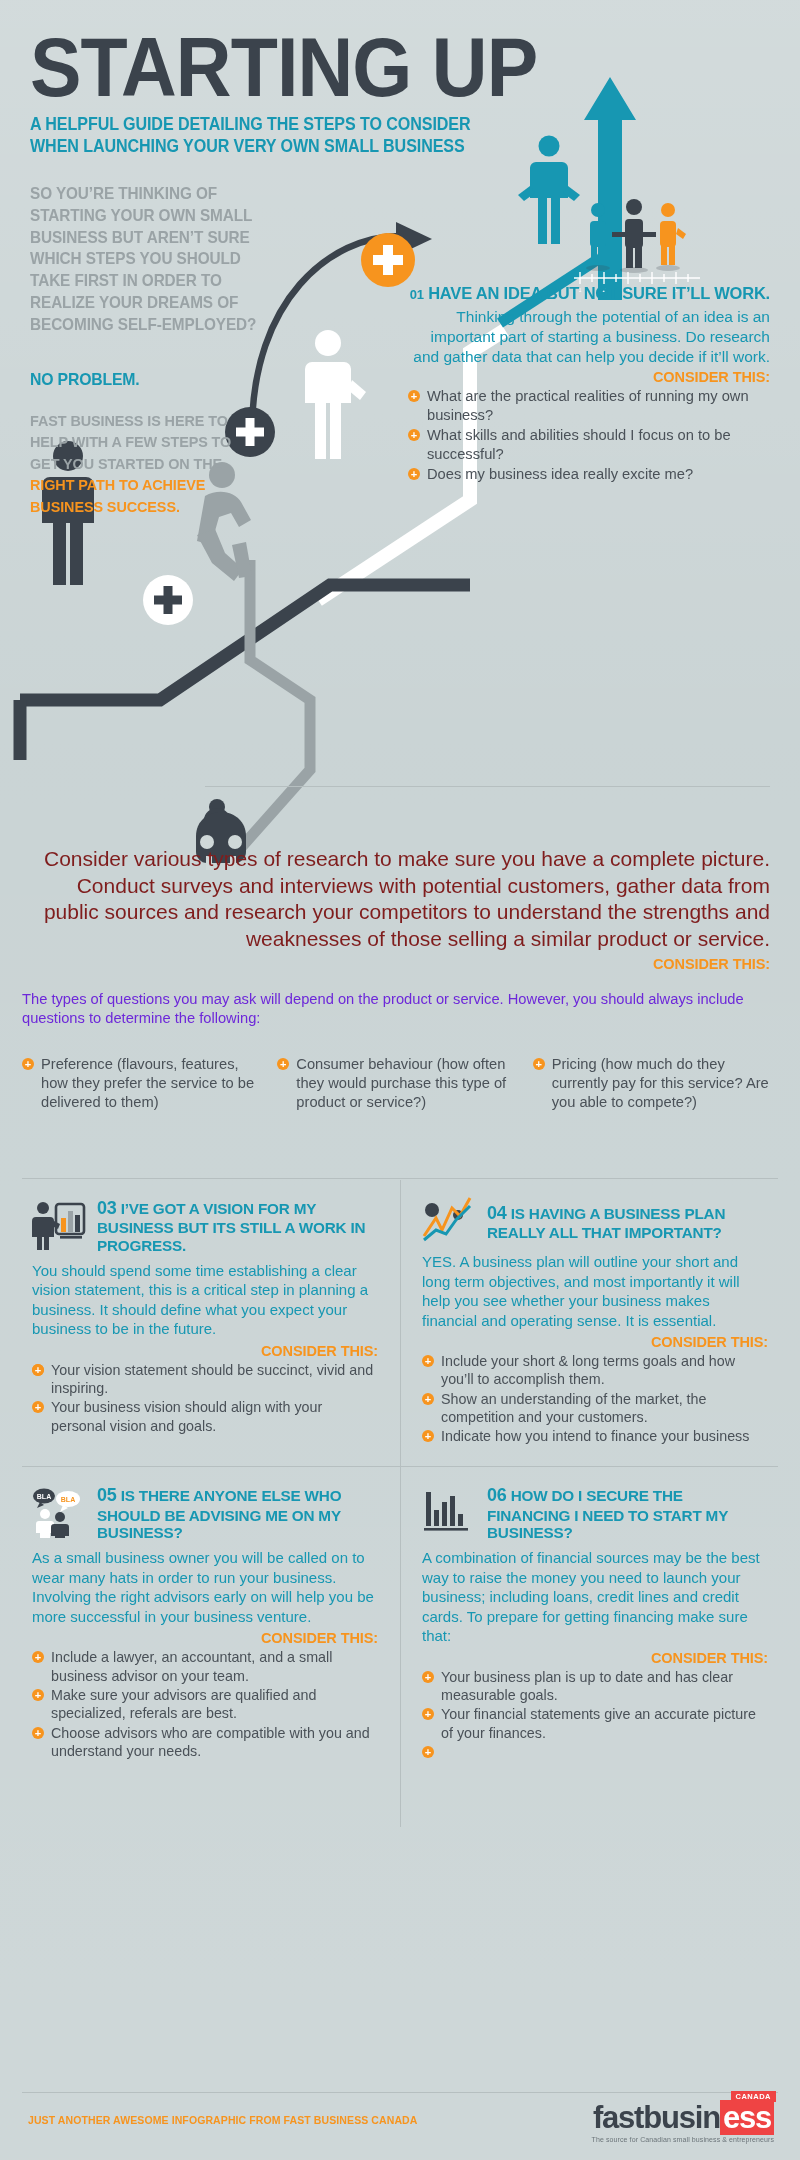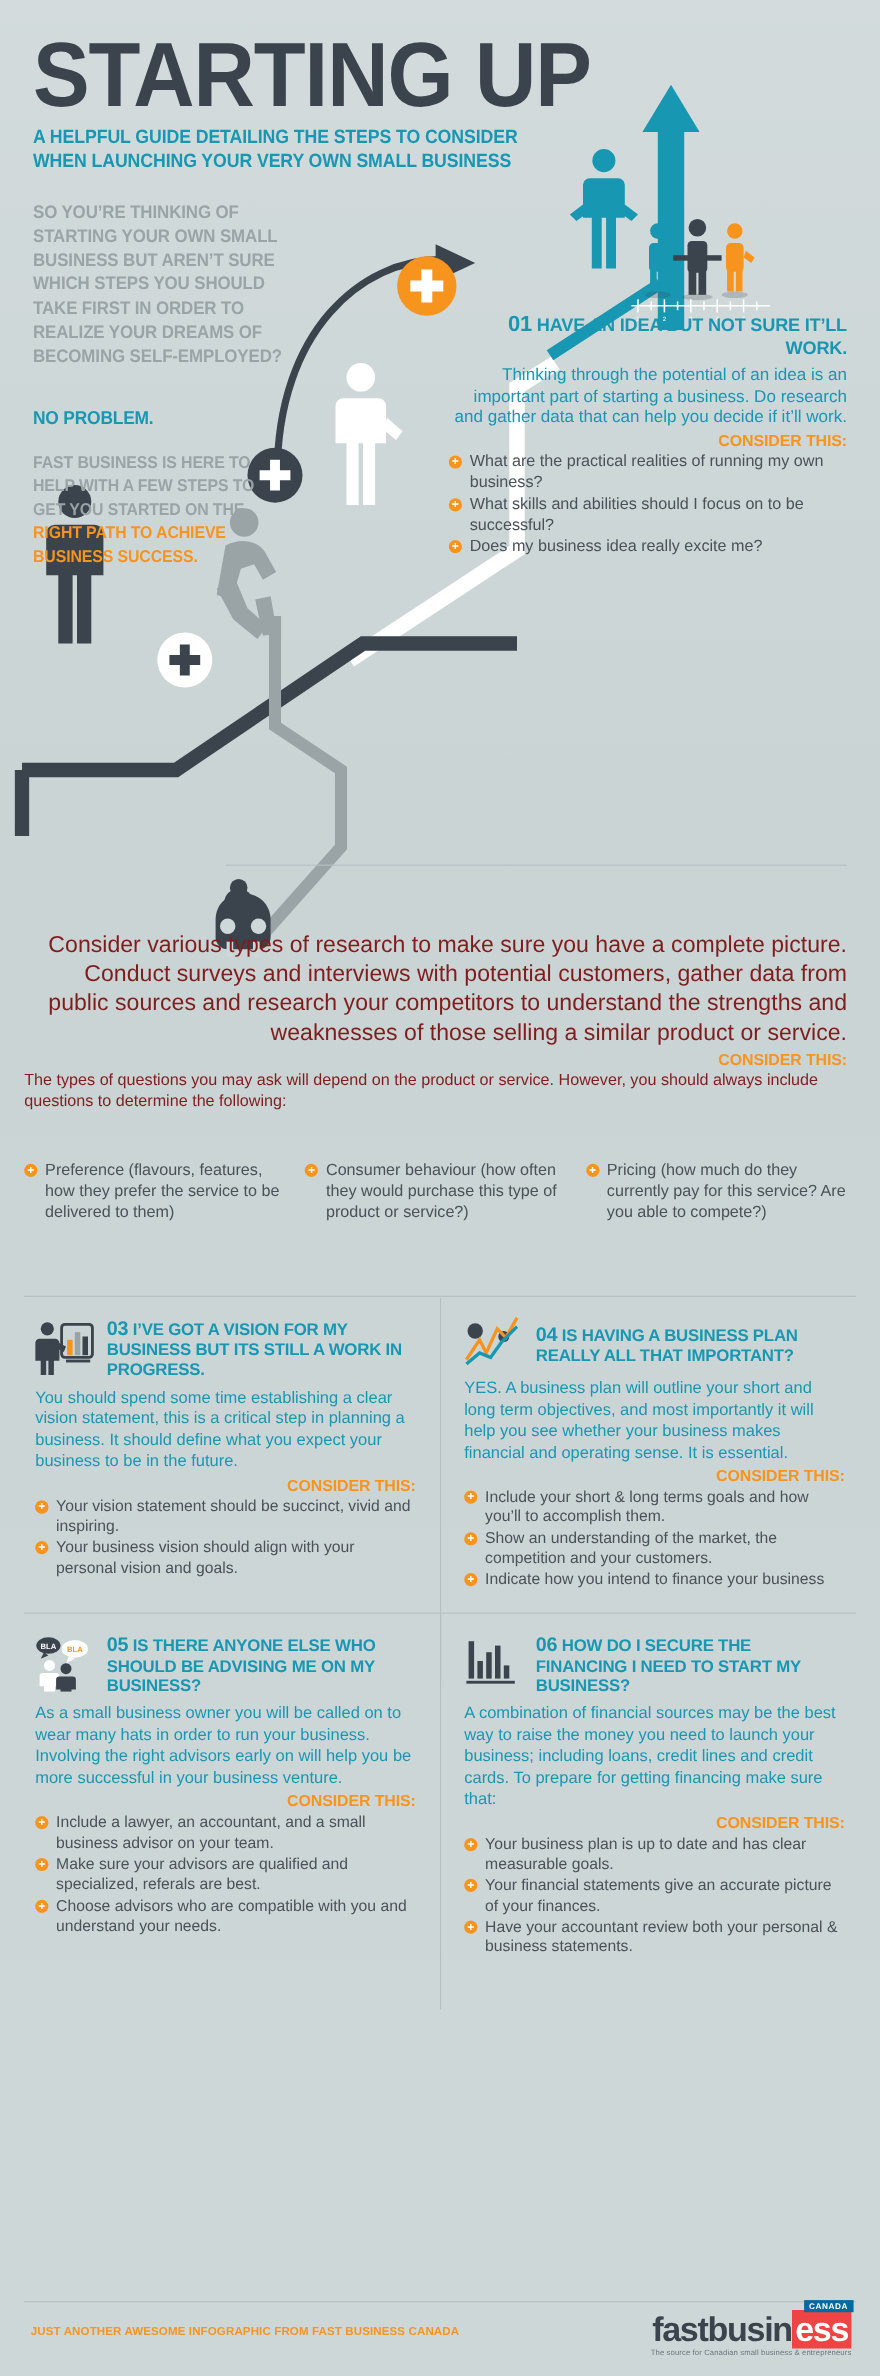--- a/index.html
+++ b/index.html
@@ -46,21 +46,21 @@
 
   
   .gfx { position:absolute; left:0; top:0; width:800px; height:1180px; pointer-events:none; }
 
   
   .sec01 { position:absolute; left:408px; top:284px; width:362px; }
   .sec-head {
     font-weight:bold; font-size:16.5px; line-height:1.18; color:#1797b2;
     text-align:right; letter-spacing:-0.2px;
   }
-  .sec-head .num { font-size:20px; }
+  .sec-head .num { font-size:13px; }
   .sec-body {
     margin-top:4px; font-size:15.5px; line-height:1.27; color:#1797b2; text-align:right;
   }
   .consider {
     margin-top:3px; font-weight:bold; font-size:14.5px; color:#f7941e;
     text-align:right; letter-spacing:-0.1px;
   }
   ul.blist { list-style:none; margin-top:2px; }
   ul.blist li {
     position:relative; padding-left:19px; font-size:14.7px; line-height:1.28;
@@ -100,21 +100,21 @@
     position:absolute; left:28px; top:26px; font-weight:bold; font-size:10.5px;
     color:#f7941e; letter-spacing:0.1px;
   }
   .logo { position:absolute; right:26px; top:14px; text-align:right; }
   .logo .lw {
     font-family:"Liberation Sans Narrow","Liberation Sans",sans-serif;
     font-weight:bold; font-size:31px; color:#3b434c; letter-spacing:-1.2px; line-height:1;
   }
   .logo .lw .ess { color:#fff; background:#ef4444; padding:0 3px; }
   .logo .maple {
-    position:absolute; right:-2px; top:-11px; background:#0369a1; color:#fff;
+    position:absolute; right:-2px; top:-11px; background:#ef4444; color:#fff;
     font-size:7.5px; font-weight:bold; padding:1px 5px; letter-spacing:0.5px;
   }
   .logo .tag { font-size:7px; color:#6b7479; margin-top:3px; letter-spacing:0.1px; }
   .divider-top { position:absolute; left:22px; top:1178px; width:756px; height:1px; background:#b6bfc0; }
 </style>
 </head>
 <body>
 
 <div class="page">
 
@@ -263,21 +263,21 @@
       <li><span class="pl">+</span><span>Does my business idea really excite me?</span></li>
     </ul>
   </div>
 
   <div style="position:absolute;left:205px;top:786px;width:565px;height:1px;background:#b6bfc0;"></div>
 
 
   <div style="position:absolute;left:22px;top:846px;width:748px;">
     <div class="s2text">Consider various types of research to make sure you have a complete picture. Conduct surveys and interviews with potential customers, gather data from public sources and research your competitors to understand the strengths and weaknesses of those selling a similar product or service.</div>
     <div class="consider">CONSIDER THIS:</div>
-    <div style="font-size:14.7px;line-height:1.32;color:#7f1d1d;margin-top:1px;">The types of questions you may ask will depend on the product or service. However, you should always include questions to determine the following:</div>
+    <div style="font-size:14.7px;line-height:1.32;color:#6d28d9;margin-top:18px;">The types of questions you may ask will depend on the product or service. However, you should always include questions to determine the following:</div>
   </div>
 
   <div class="s2cols" style="top:1053px;">
     <div>
       <ul class="blist">
           <li><span class="pl">+</span><span>Preference (flavours, features, how they prefer the service to be delivered to them)</span></li>
         </ul>
     </div>
     <div>
       <ul class="blist">
@@ -405,21 +405,21 @@
           <div class="ht">
             <span class="num">06</span>
             <span>HOW DO I SECURE THE FINANCING I NEED TO START MY BUSINESS?</span>
           </div>
         </div>
         <div class="cellbody">A combination of financial sources may be the best way to raise the money you need to launch your business; including loans, credit lines and credit cards. To prepare for getting financing make sure that:</div>
         <div class="consider">CONSIDER THIS:</div>
         <ul class="blist">
           <li><span class="pl">+</span><span>Your business plan is up to date and has clear measurable goals.</span></li>
           <li><span class="pl">+</span><span>Your financial statements give an accurate picture of your finances.</span></li>
-          <li><span class="pl">+</span><span>Have your accountant review both your personal &amp; business statements.</span></li>
+          <li><span class="pl">+</span></li>
         </ul>
       </div>
     </div>
   </div>
 
   <div class="footer">
     <div style="position:absolute;left:22px;top:4px;width:756px;height:1px;background:#b6bfc0;"></div>
     <div class="foot-text">JUST ANOTHER AWESOME INFOGRAPHIC FROM FAST BUSINESS CANADA</div>
     <div class="logo">
       <div style="position:relative;display:inline-block;">

